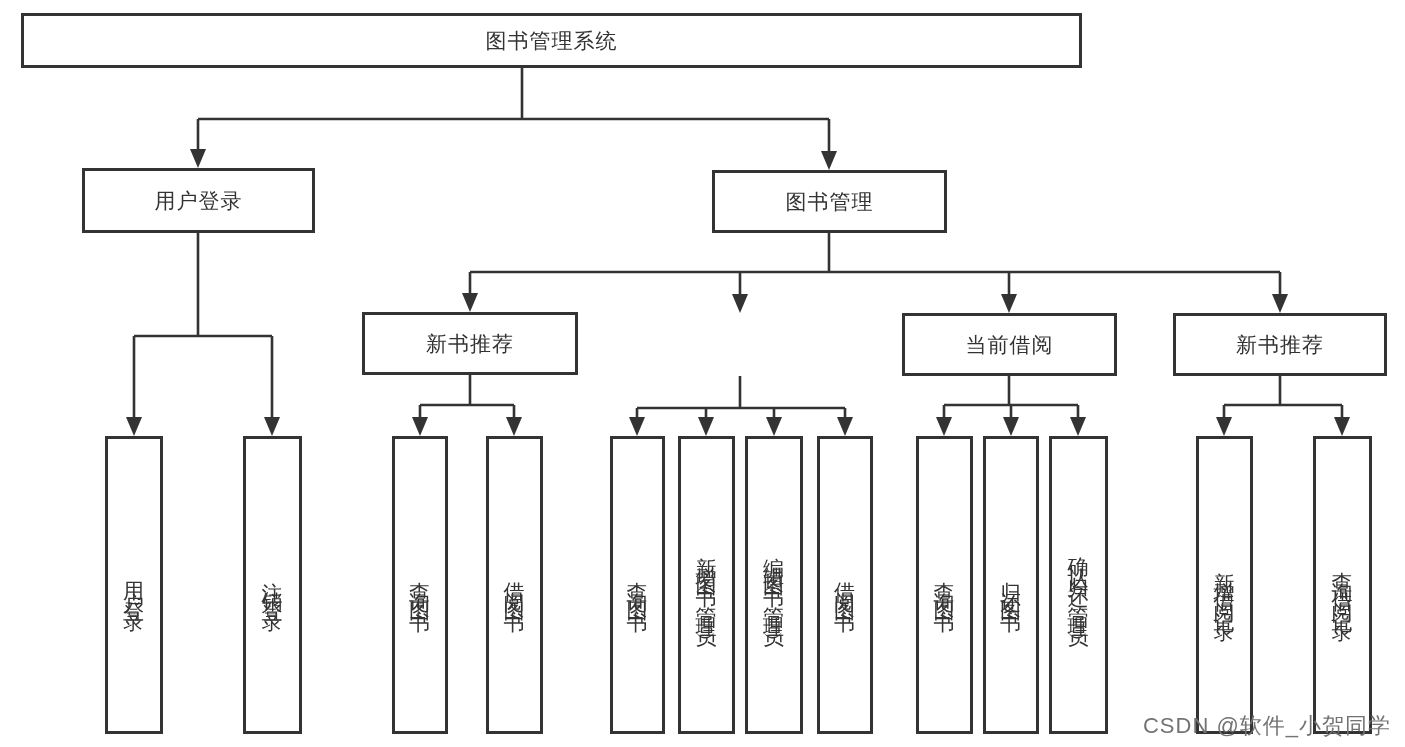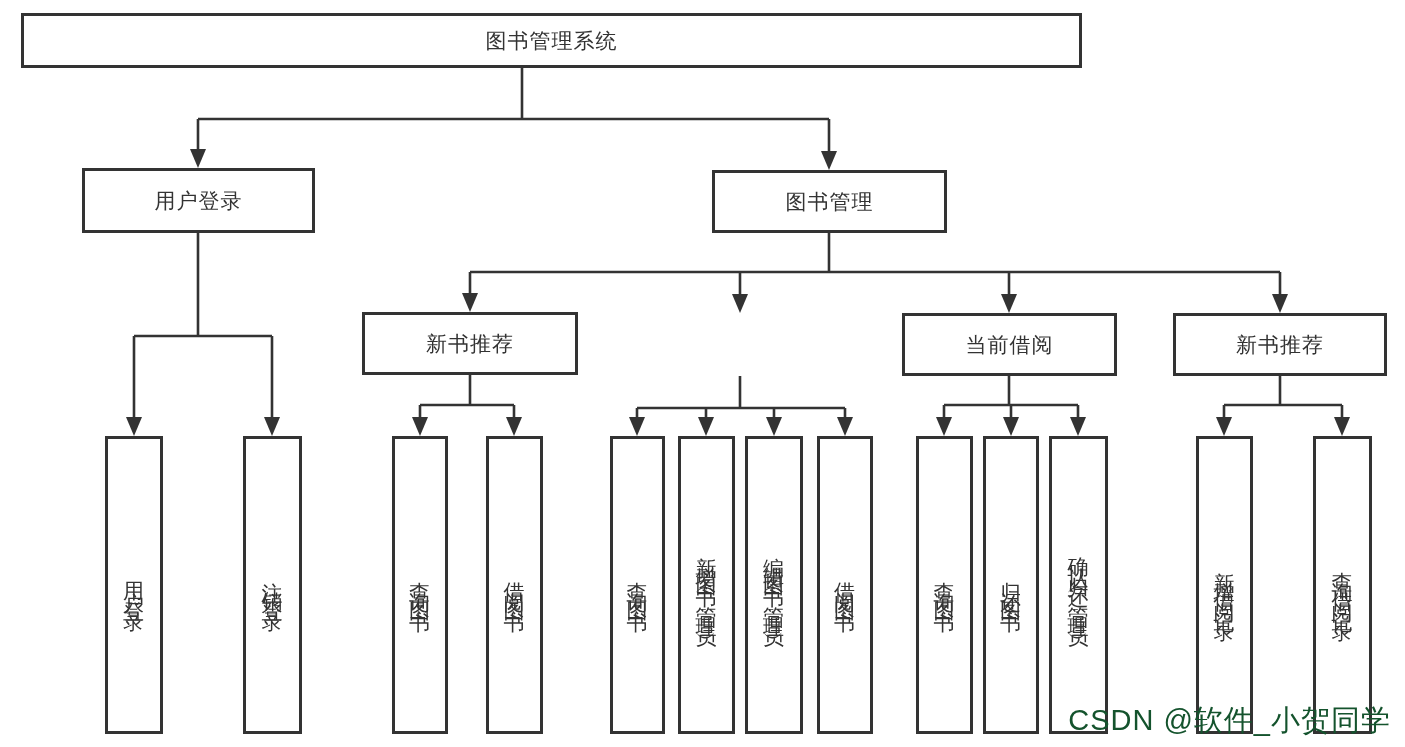--- a/index.html
+++ b/index.html
@@ -41,22 +41,22 @@
     text-orientation: mixed;
     font-size: 21px;
     line-height: 1;
     letter-spacing: 10px;
     white-space: nowrap;
   }
   .watermark {
     position: absolute;
     right: 14px;
     bottom: 6px;
-    font-size: 29px;
-    color: #14532d;
+    font-size: 22px;
+    color: #737373;
     letter-spacing: 1px;
     white-space: nowrap;
   }
 </style>
 </head>
 <body>
 
 <div class="diagram">
 
   <svg class="connectors" viewBox="0 0 1405 747" xmlns="http://www.w3.org/2000/svg">

